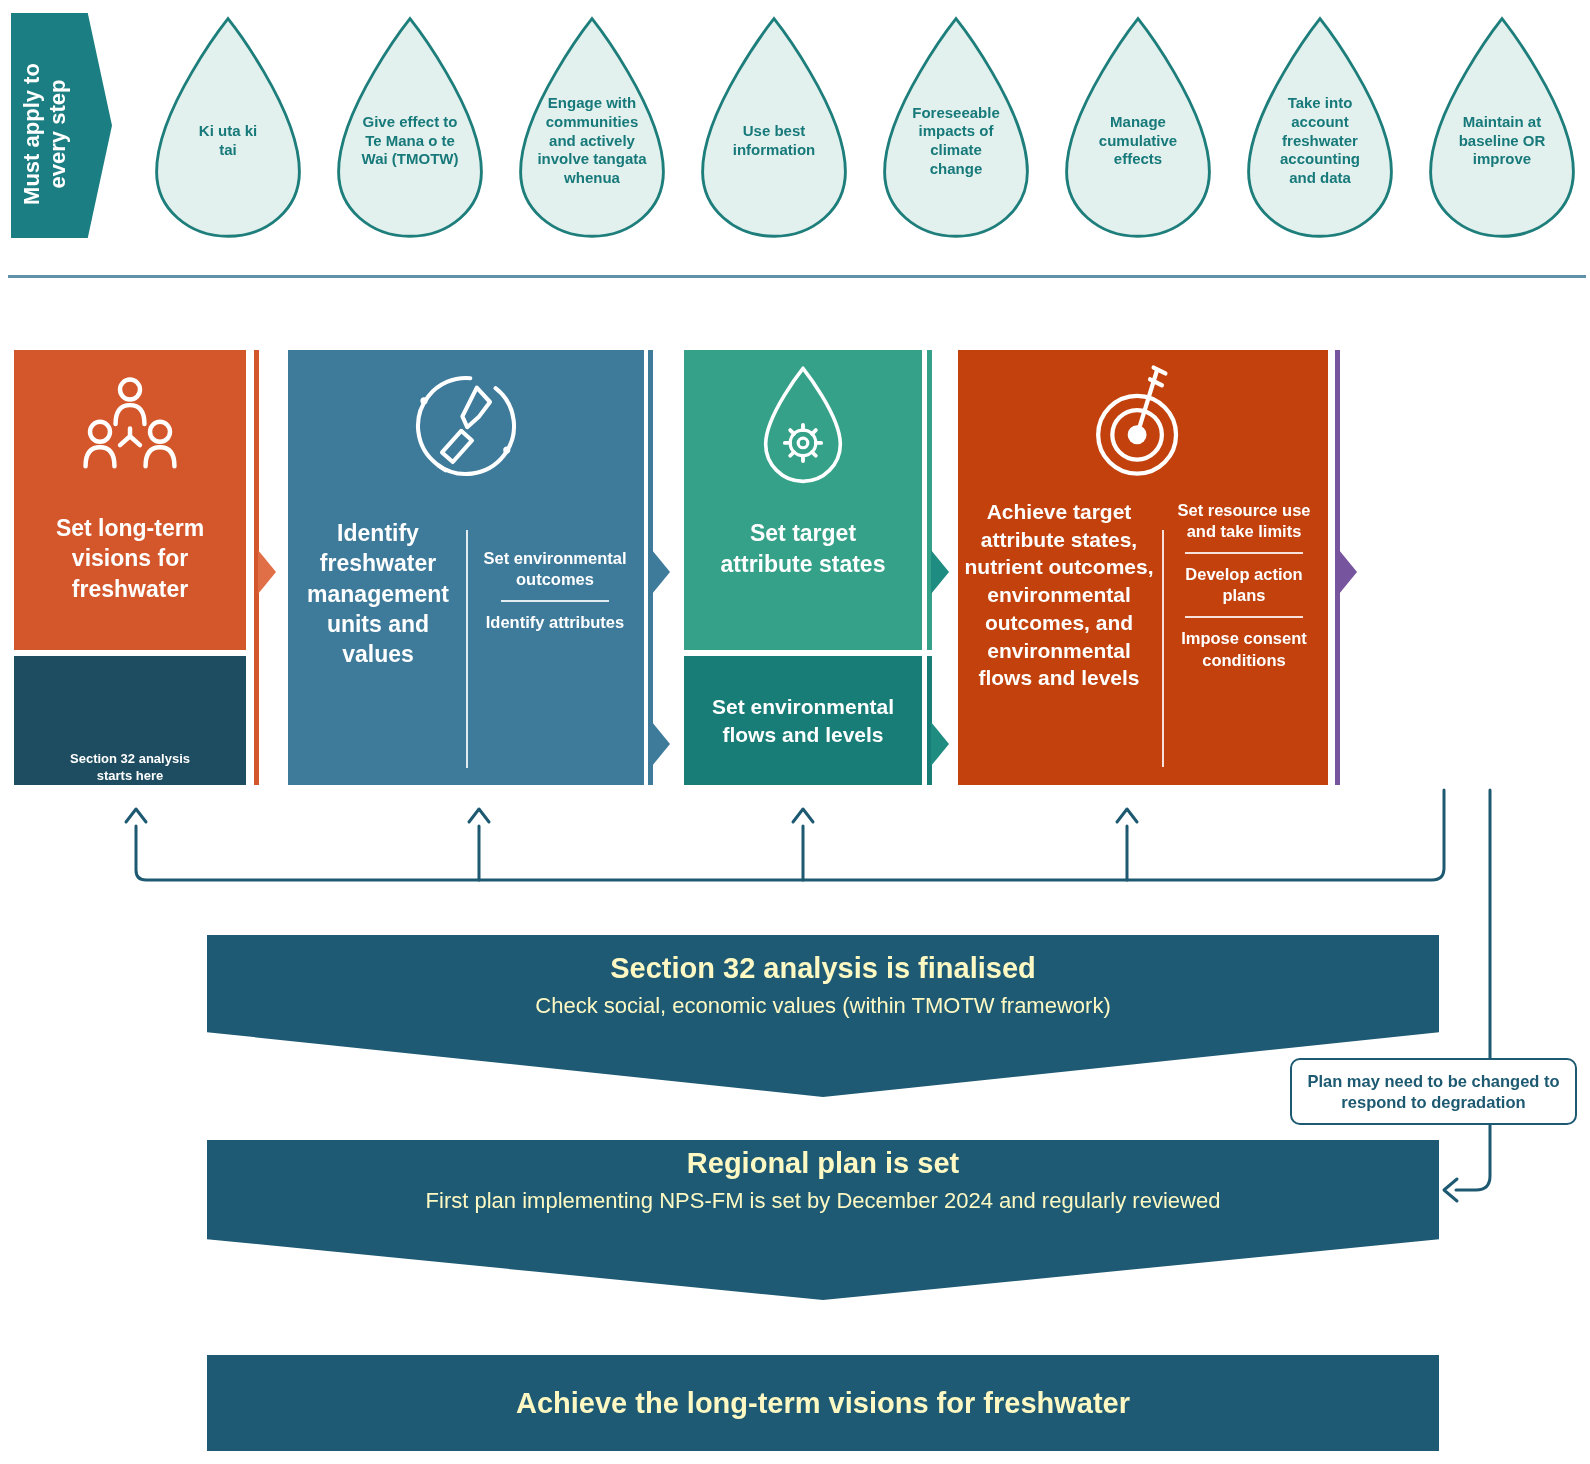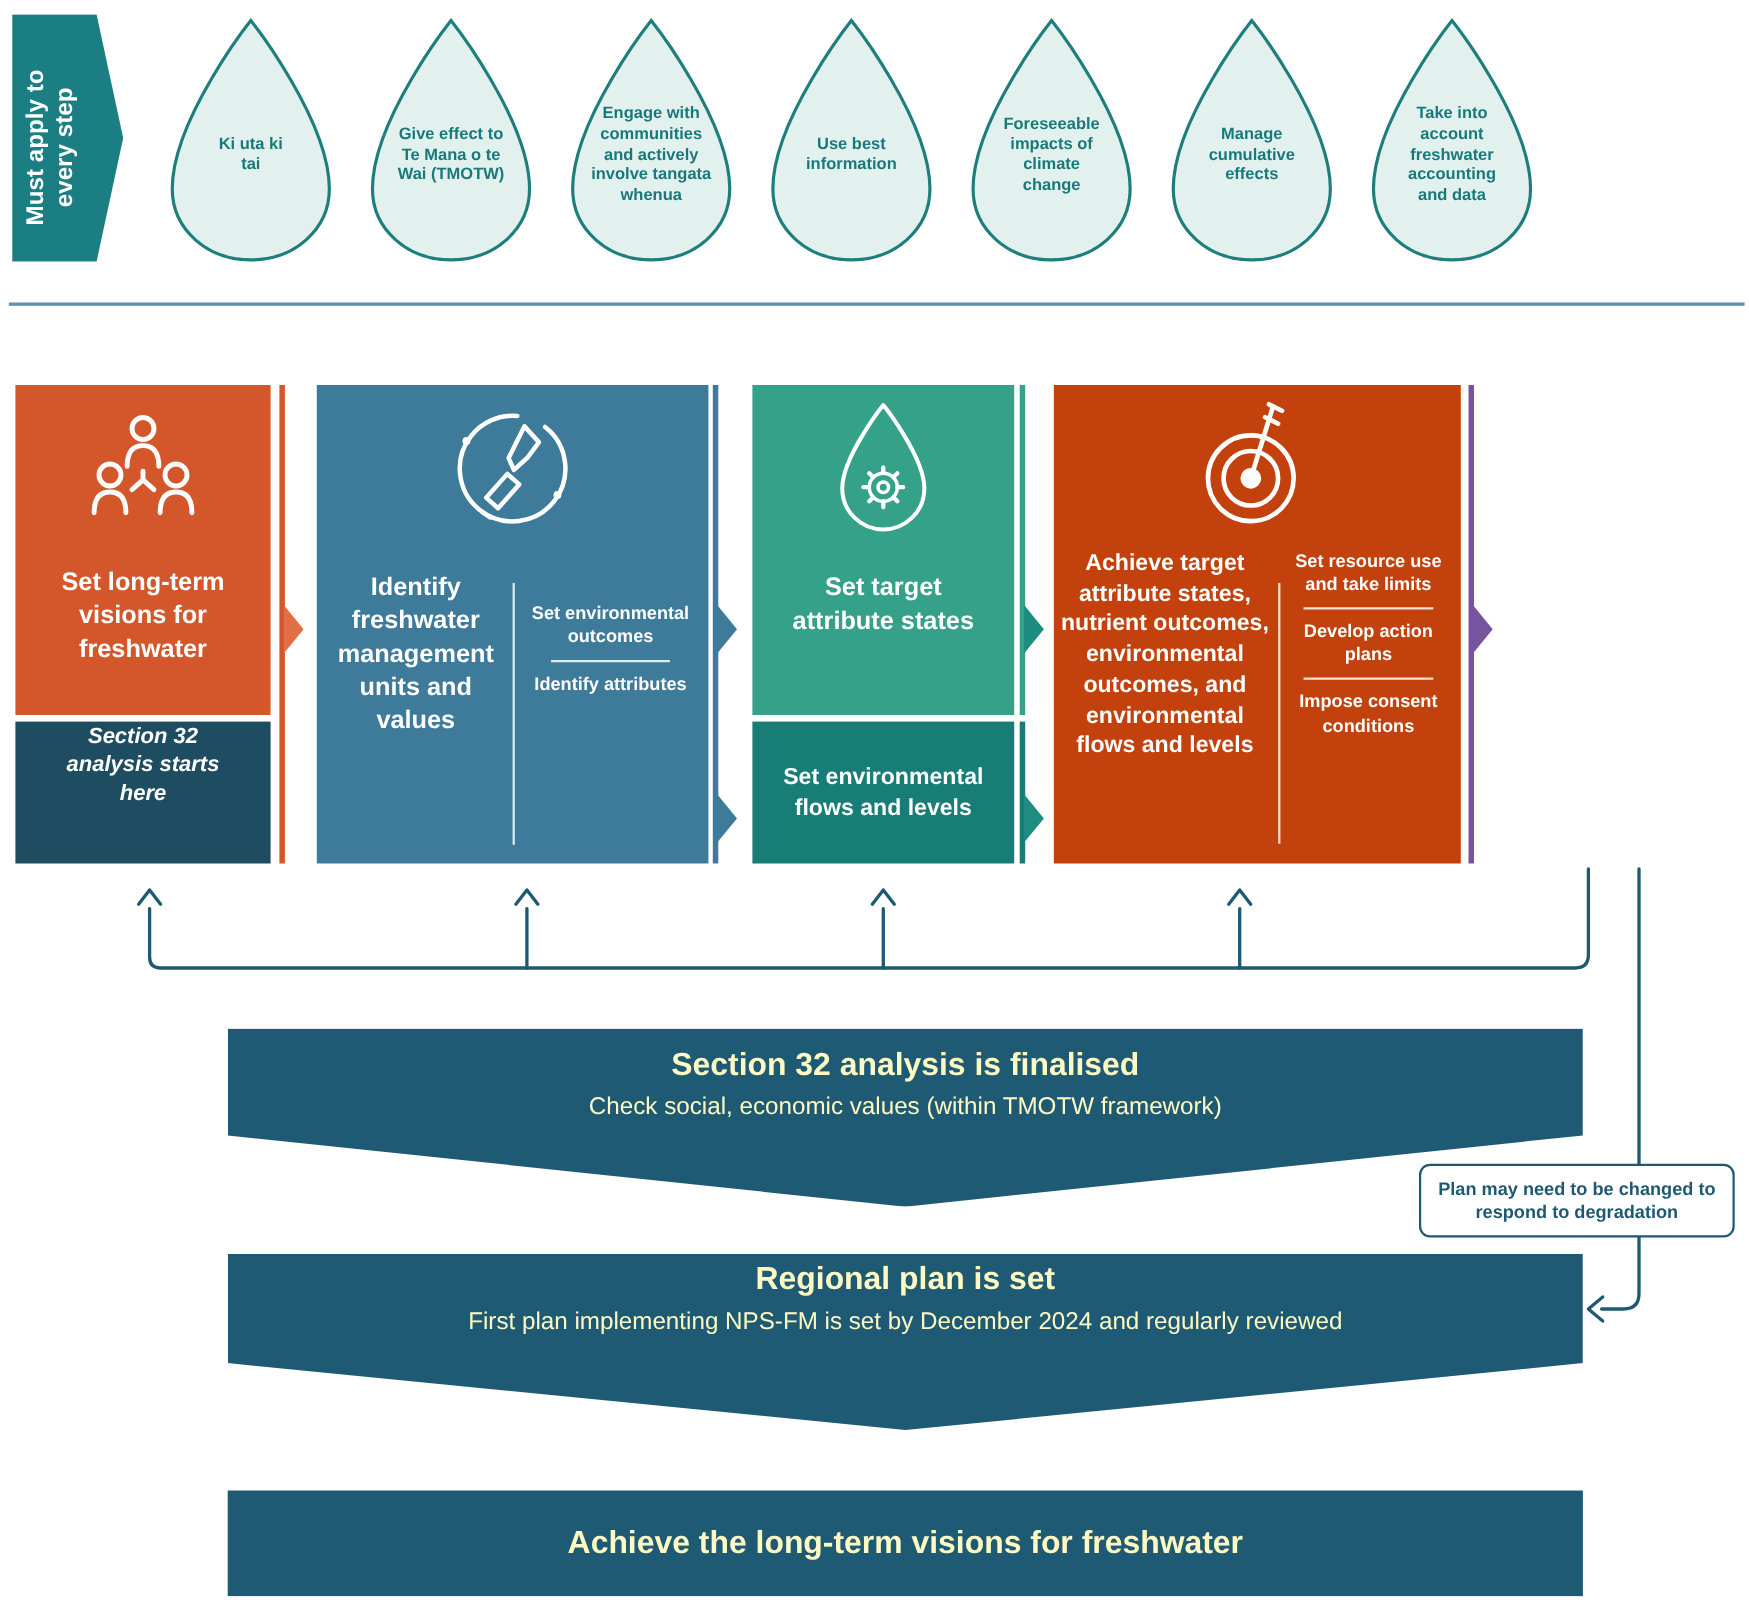--- a/index.html
+++ b/index.html
@@ -24,22 +24,22 @@
 
   #divider{left:8px;top:275px;width:1578px;height:3px;background:#5f92a8;}
 
   
   .box{color:#fff;text-align:center;}
   .box .icon{position:absolute;left:0;width:100%;display:flex;justify-content:center;}
   .title{position:absolute;left:0;width:100%;font-weight:bold;}
   #box-visions{left:14px;top:350px;width:232px;height:300px;background:#d4572c;}
   #box-visions .title{top:163px;font-size:23px;line-height:1.32;padding:0 14px;box-sizing:border-box;}
   #box-s32start{left:14px;top:656px;width:232px;height:129px;background:#1e4c60;
-          display:flex;align-items:flex-start;justify-content:center;color:#fff;
-          font-weight:bold;font-size:20px;line-height:1.3;text-align:center;font-style:italic;}
+          display:flex;align-items:flex-end;justify-content:center;color:#fff;
+          font-weight:bold;font-size:13px;line-height:1.3;text-align:center;}
   #box-fmu{left:288px;top:350px;width:356px;height:435px;background:#3e7b9b;}
   #box-fmu .left-col{position:absolute;left:6px;top:168px;width:168px;font-weight:bold;
           font-size:23px;line-height:1.32;text-align:center;}
   .vdiv{position:absolute;width:2px;background:rgba(255,255,255,.85);}
   #box-fmu .vdiv{left:178px;top:180px;height:238px;}
   .col-right{position:absolute;text-align:center;color:#fff;font-weight:bold;
           font-size:16.5px;line-height:1.28;}
   #box-fmu .col-right{left:186px;top:198px;width:162px;}
   .col-hr{border:none;border-top:2px solid rgba(255,255,255,.85);margin:10px auto;}
   #box-target{left:684px;top:350px;width:238px;height:300px;background:#35a189;}
@@ -140,20 +140,28 @@
       </div>
   </div>
   <div class="abs droplet" style="left:1235px">
     <svg viewBox="0 0 100 132">
         <path d="M50 2 C50 2 92 55 92 92 C92 114 73 130 50 130 C27 130 8 114 8 92 C8 55 50 2 50 2 Z" fill="#e3f1ee" stroke="#1e7e7b" stroke-width="1.7"></path>
       </svg>
     <div class="dtext">
         <span style="max-width:100px">Take into account freshwater accounting and data</span>
       </div>
   </div>
+  <div class="abs droplet" style="left:1417px">
+    <svg viewBox="0 0 100 132">
+        <path d="M50 2 C50 2 92 55 92 92 C92 114 73 130 50 130 C27 130 8 114 8 92 C8 55 50 2 50 2 Z" fill="#e3f1ee" stroke="#1e7e7b" stroke-width="1.7"></path>
+      </svg>
+    <div class="dtext">
+        <span style="max-width:104px">Maintain at baseline OR improve</span>
+      </div>
+  </div>
 
   <div id="divider" class="abs"></div>
 
   <div id="box-visions" class="abs box">
     <div class="icon" style="top:24px">
       <svg width="112" height="100" viewBox="0 0 100 90" fill="none" stroke="#fff" stroke-width="4" stroke-linecap="round" stroke-linejoin="round">
         <circle cx="50" cy="14" r="9"></circle>
           <path d="M37 45 Q37 28 50 28 Q63 28 63 45"></path>
         <path d="M50 49 v7 M50 56 l-9 8 M50 56 l9 8"></path>
         <circle cx="23" cy="52" r="9"></circle>

